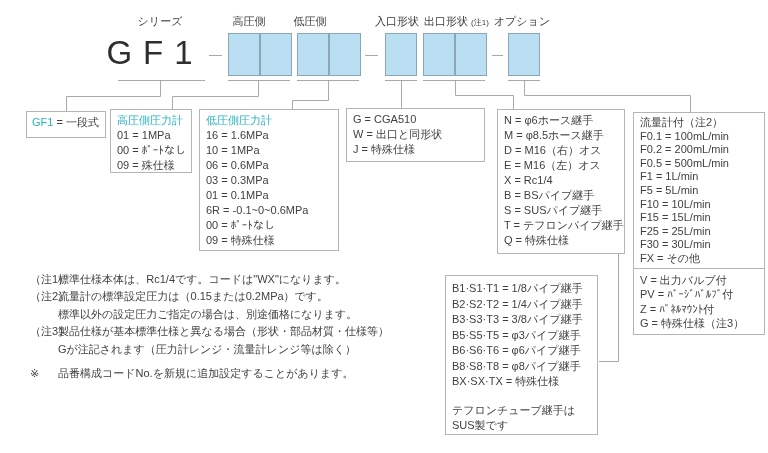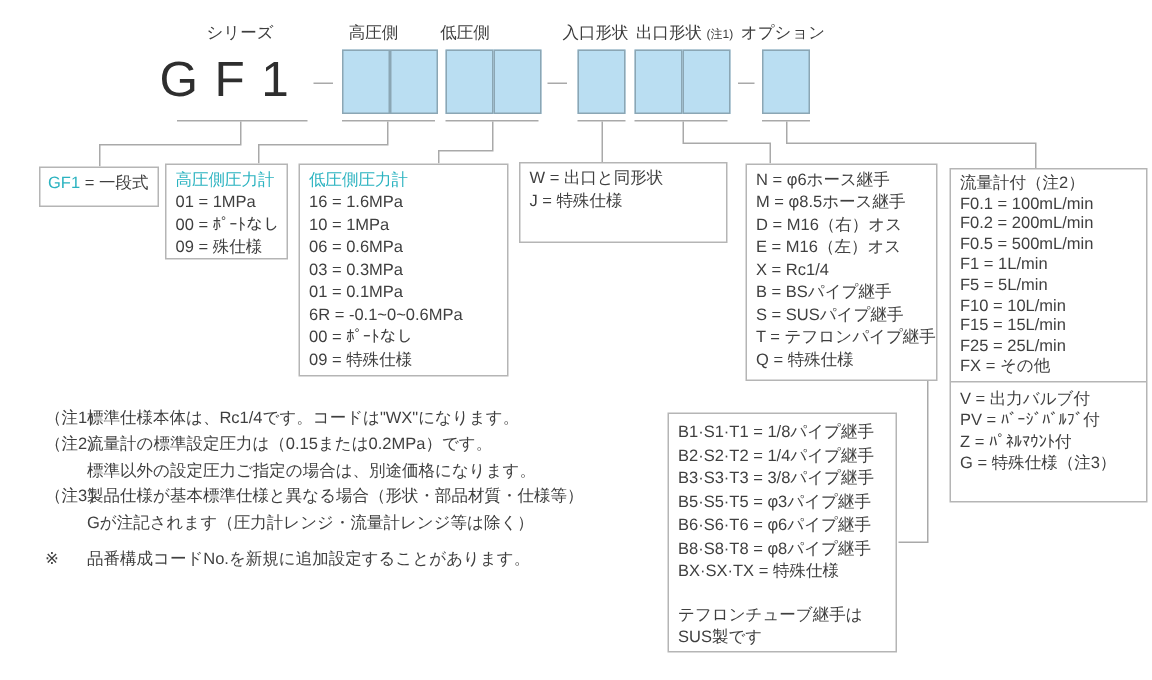--- a/index.html
+++ b/index.html
@@ -93,20 +93,21 @@
     <div>10 = 1MPa</div>
     <div>06 = 0.6MPa</div>
     <div>03 = 0.3MPa</div>
     <div>01 = 0.1MPa</div>
     <div>6R = -0.1~0~0.6MPa</div>
     <div>00 = ﾎﾟｰﾄなし</div>
     <div>09 = 特殊仕様</div>
   </div>
 
   <div class="box" style="left:346px;top:108px;width:125px;height:46px;">
+    <div>G = CGA510</div>
     <div>W = 出口と同形状</div>
     <div>J = 特殊仕様</div>
   </div>
 
   <div class="box" style="left:497px;top:109px;width:114px;height:137px;">
     <div>N = φ6ホース継手</div>
     <div>M = φ8.5ホース継手</div>
     <div>D = M16（右）オス</div>
     <div>E = M16（左）オス</div>
     <div>X = Rc1/4</div>
@@ -120,20 +121,21 @@
     <div class="opt-top">
       <div>流量計付（注2）</div>
       <div>F0.1 = 100mL/min</div>
       <div>F0.2 = 200mL/min</div>
       <div>F0.5 = 500mL/min</div>
       <div>F1 = 1L/min</div>
       <div>F5 = 5L/min</div>
       <div>F10 = 10L/min</div>
       <div>F15 = 15L/min</div>
       <div>F25 = 25L/min</div>
+      <div>F30 = 30L/min</div>
       <div>FX = その他</div>
     </div>
     <div class="opt-bottom">
       <div>V = 出力バルブ付</div>
       <div>PV = ﾊﾞｰｼﾞﾊﾞﾙﾌﾞ付</div>
       <div>Z = ﾊﾟﾈﾙﾏｳﾝﾄ付</div>
       <div>G = 特殊仕様（注3）</div>
     </div>
   </div>
 

